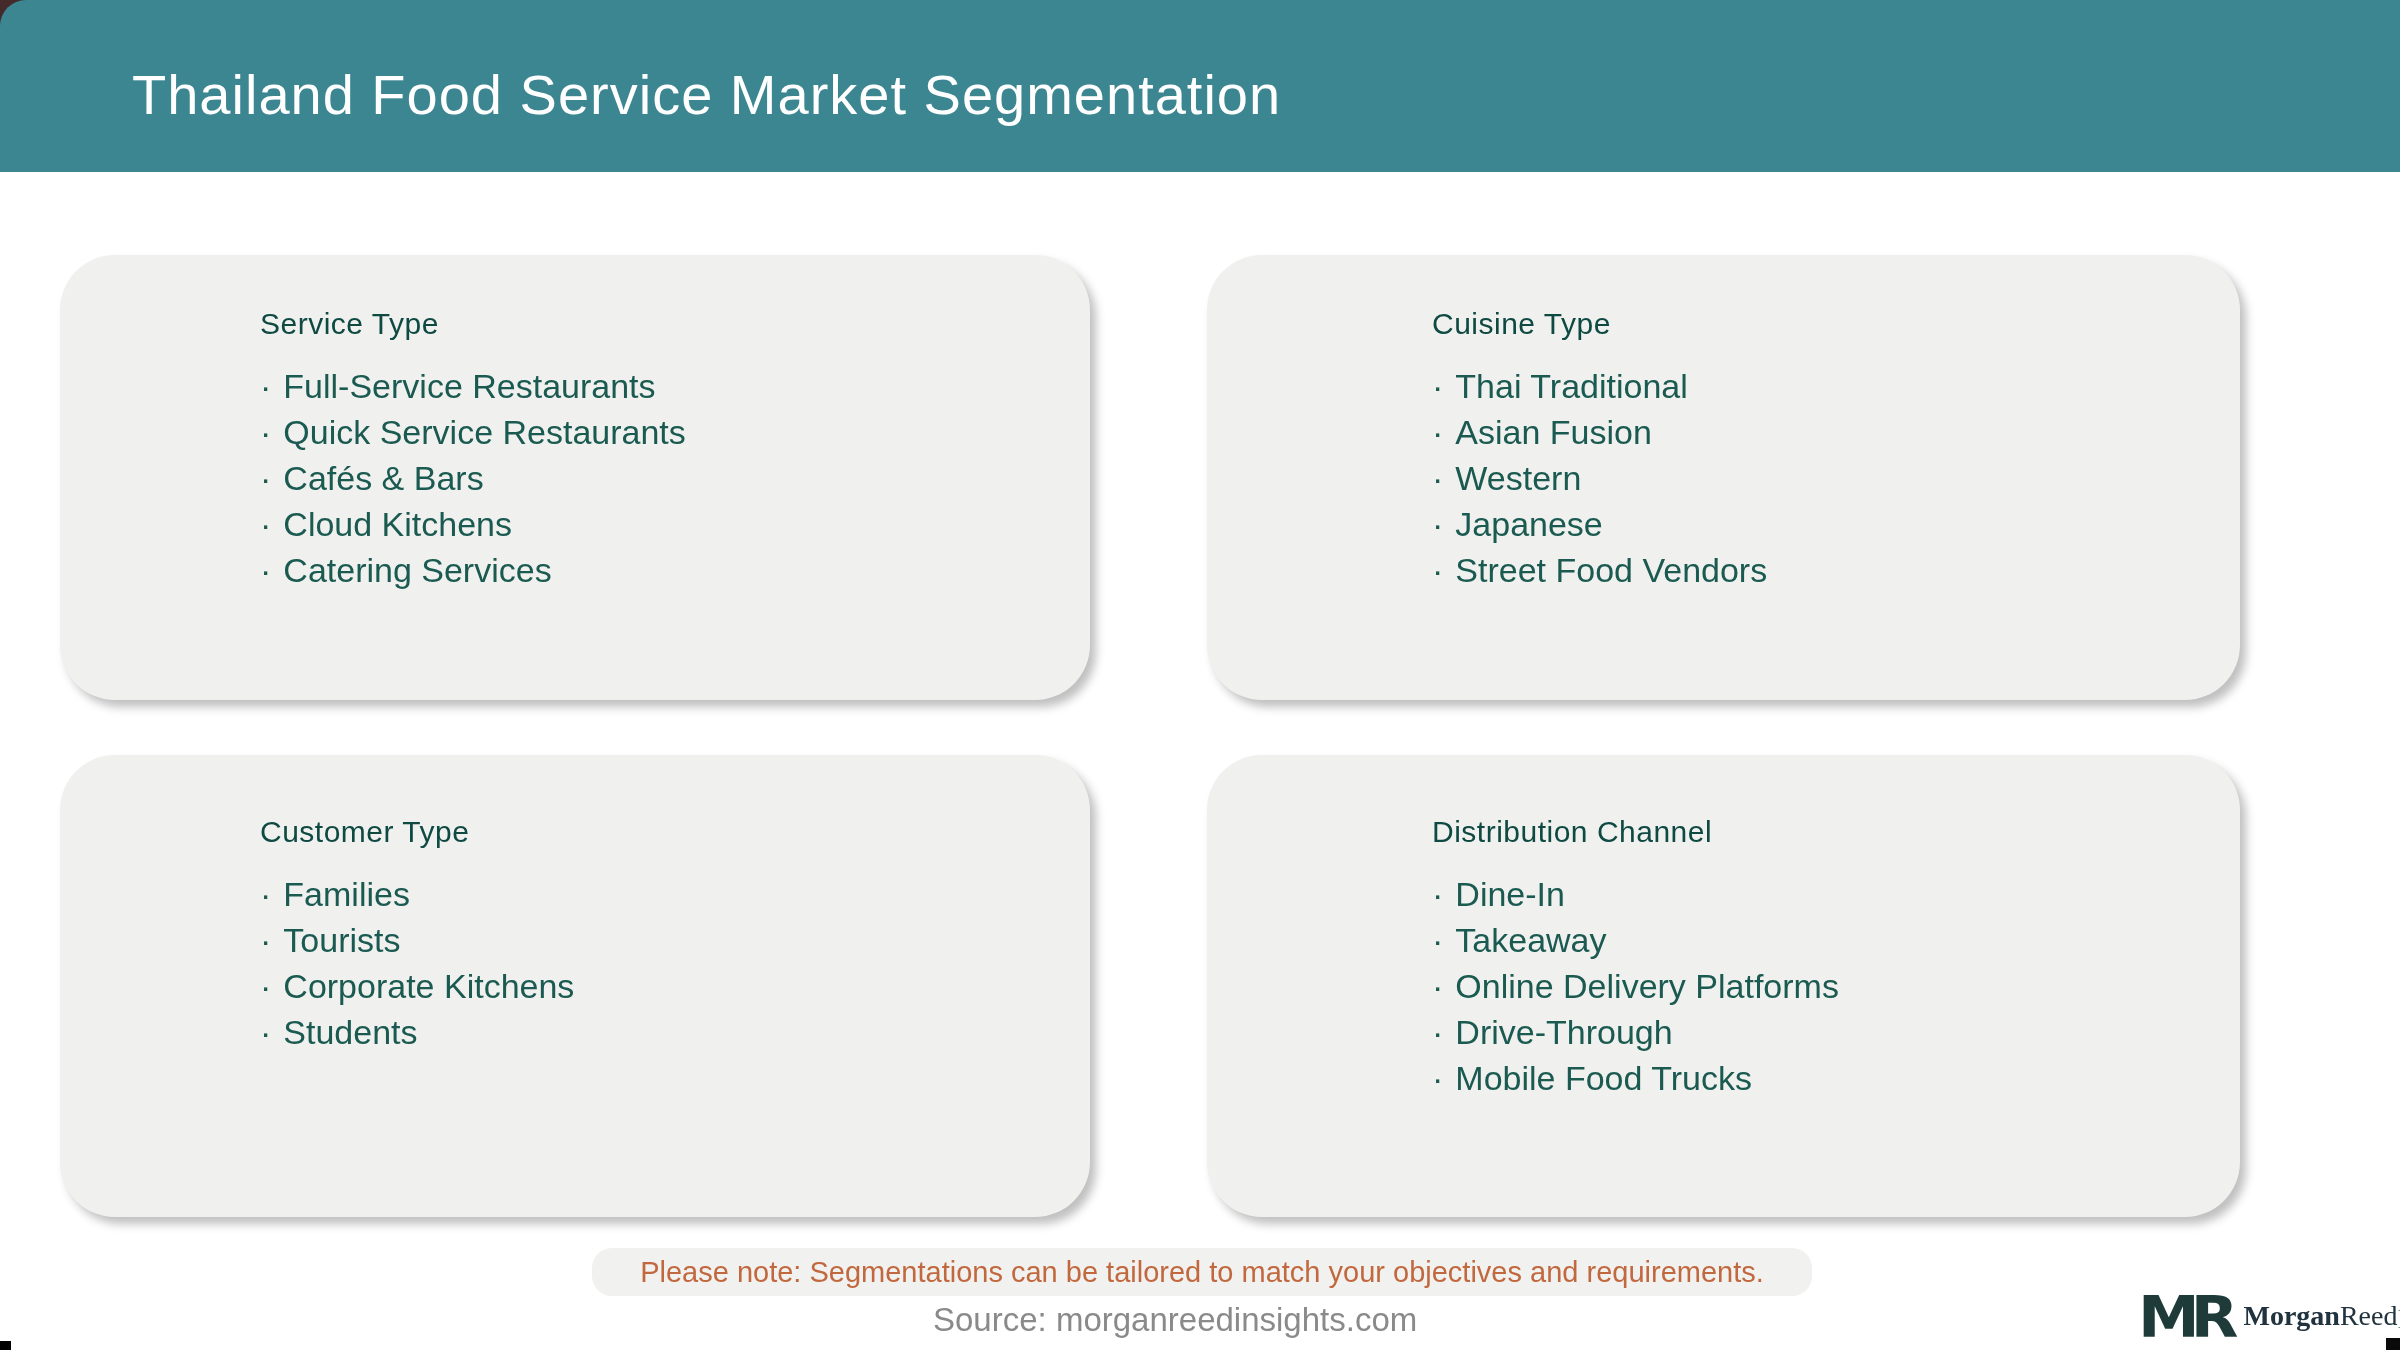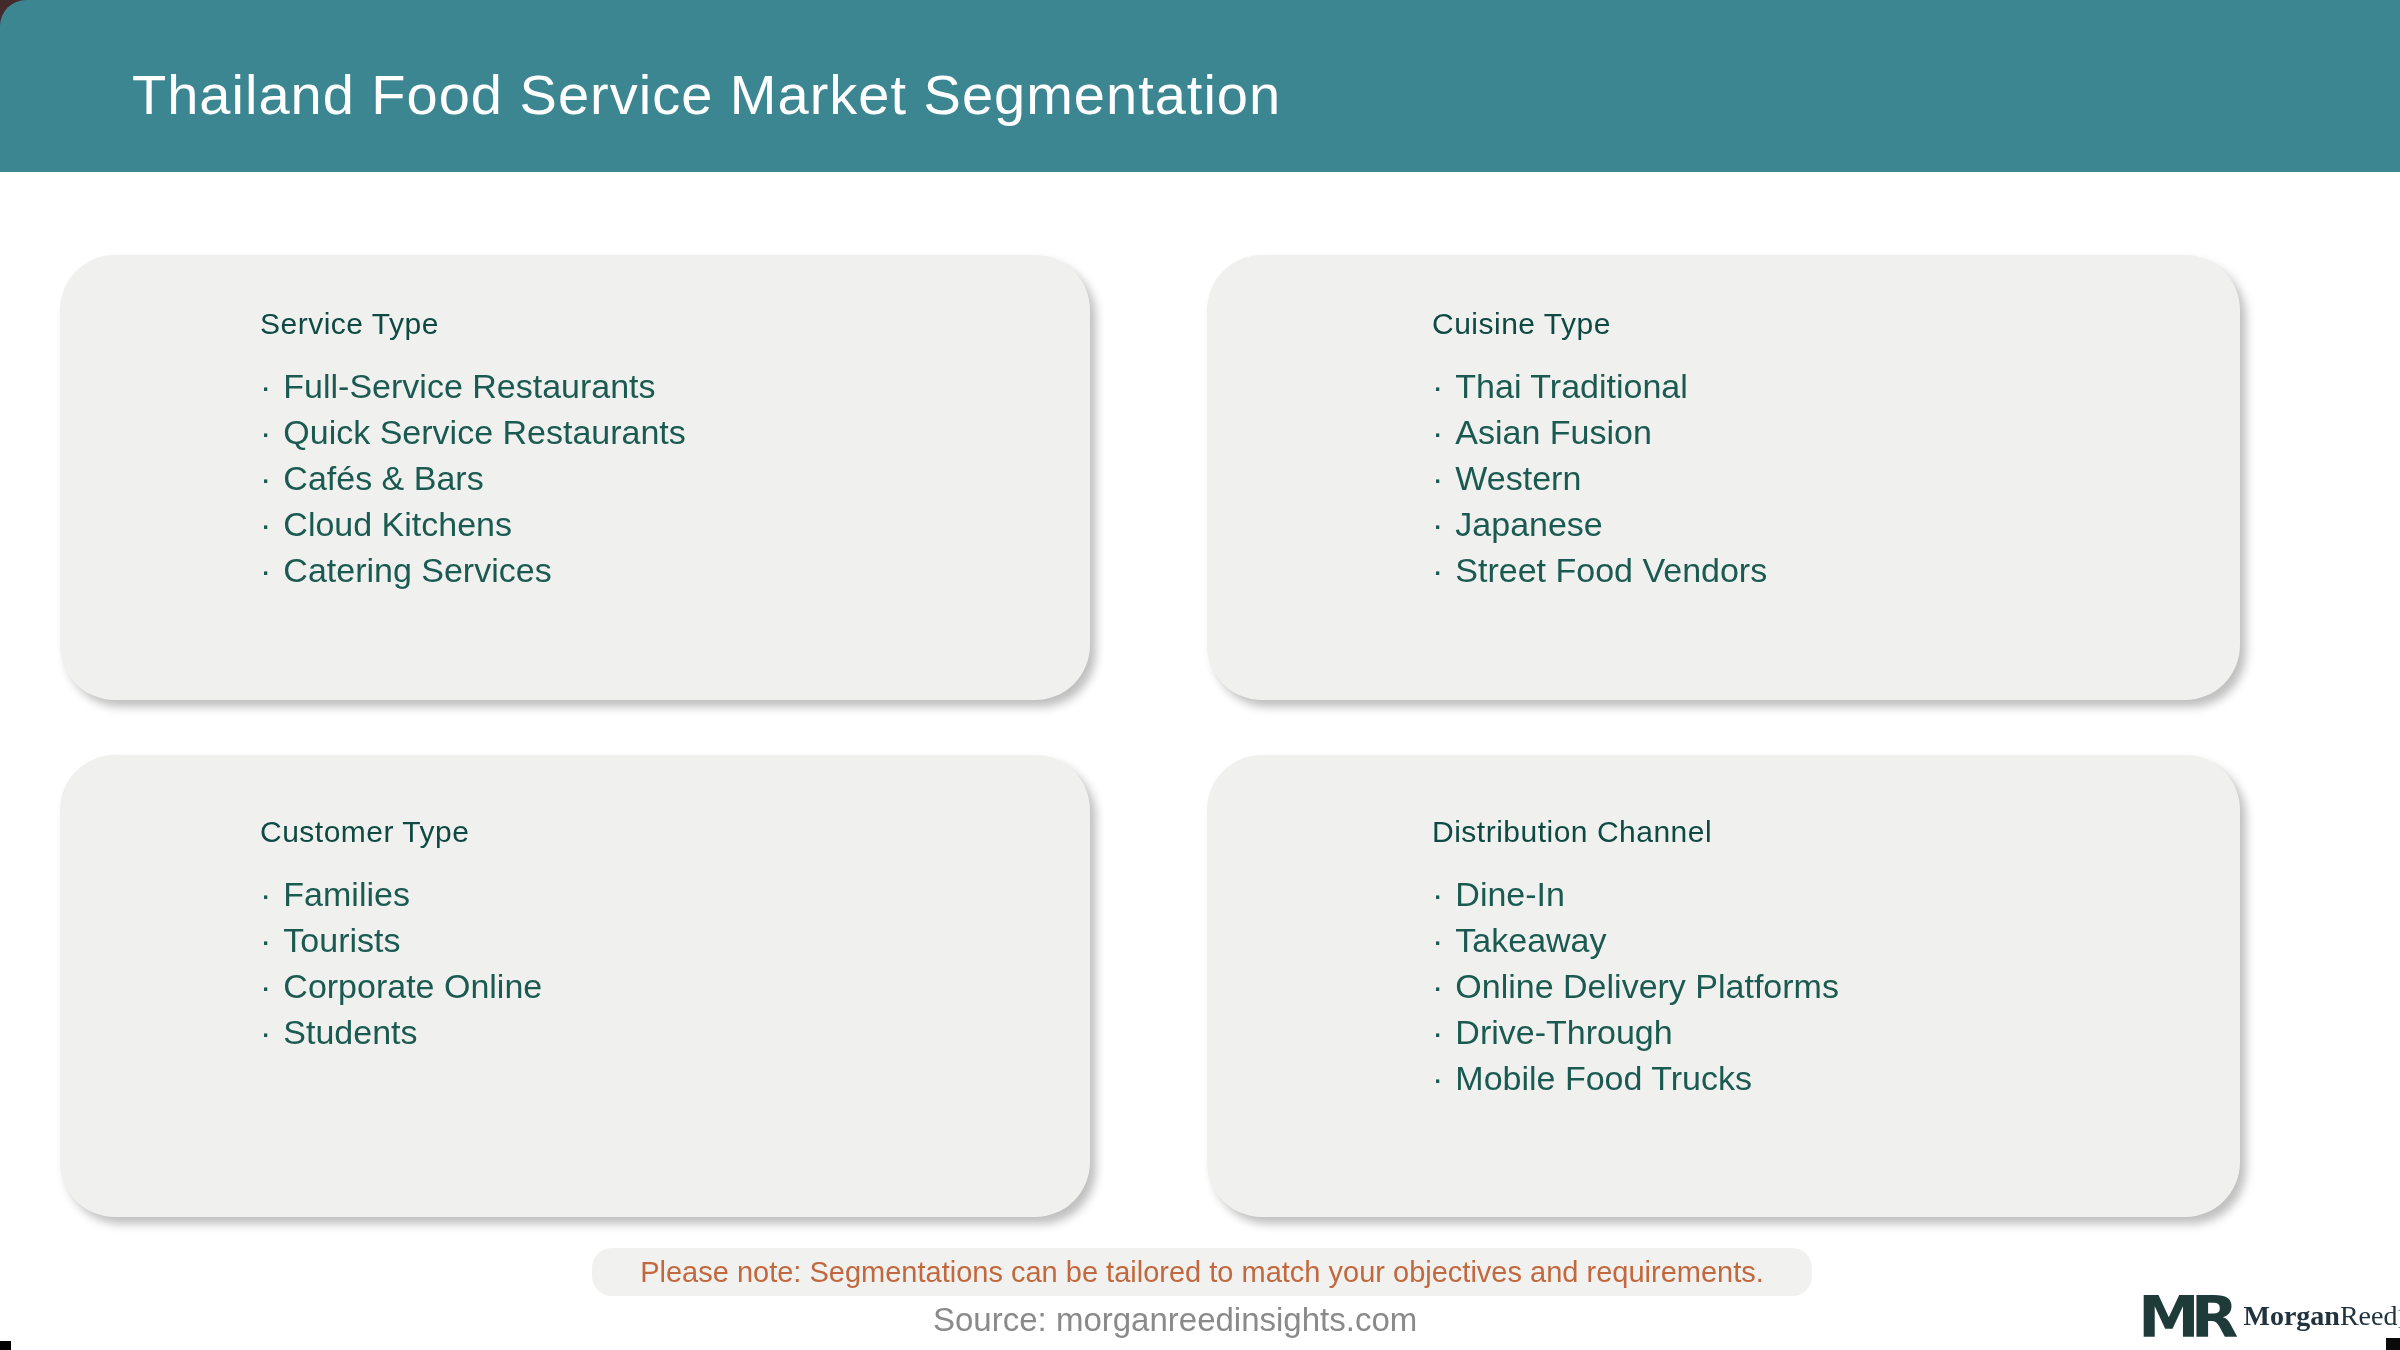--- a/index.html
+++ b/index.html
@@ -126,21 +126,21 @@
       <li><span class="bullet">·</span><span>Japanese</span></li>
       <li><span class="bullet">·</span><span>Street Food Vendors</span></li>
     </ul>
 </div>
 
 <div class="card c3">
   <h2>Customer Type</h2>
   <ul>
       <li><span class="bullet">·</span><span>Families</span></li>
       <li><span class="bullet">·</span><span>Tourists</span></li>
-      <li><span class="bullet">·</span><span>Corporate Online</span></li>
+      <li><span class="bullet">·</span><span>Corporate Kitchens</span></li>
       <li><span class="bullet">·</span><span>Students</span></li>
     </ul>
 </div>
 
 <div class="card c4">
   <h2>Distribution Channel</h2>
   <ul>
       <li><span class="bullet">·</span><span>Dine-In</span></li>
       <li><span class="bullet">·</span><span>Takeaway</span></li>
       <li><span class="bullet">·</span><span>Online Delivery Platforms</span></li>

